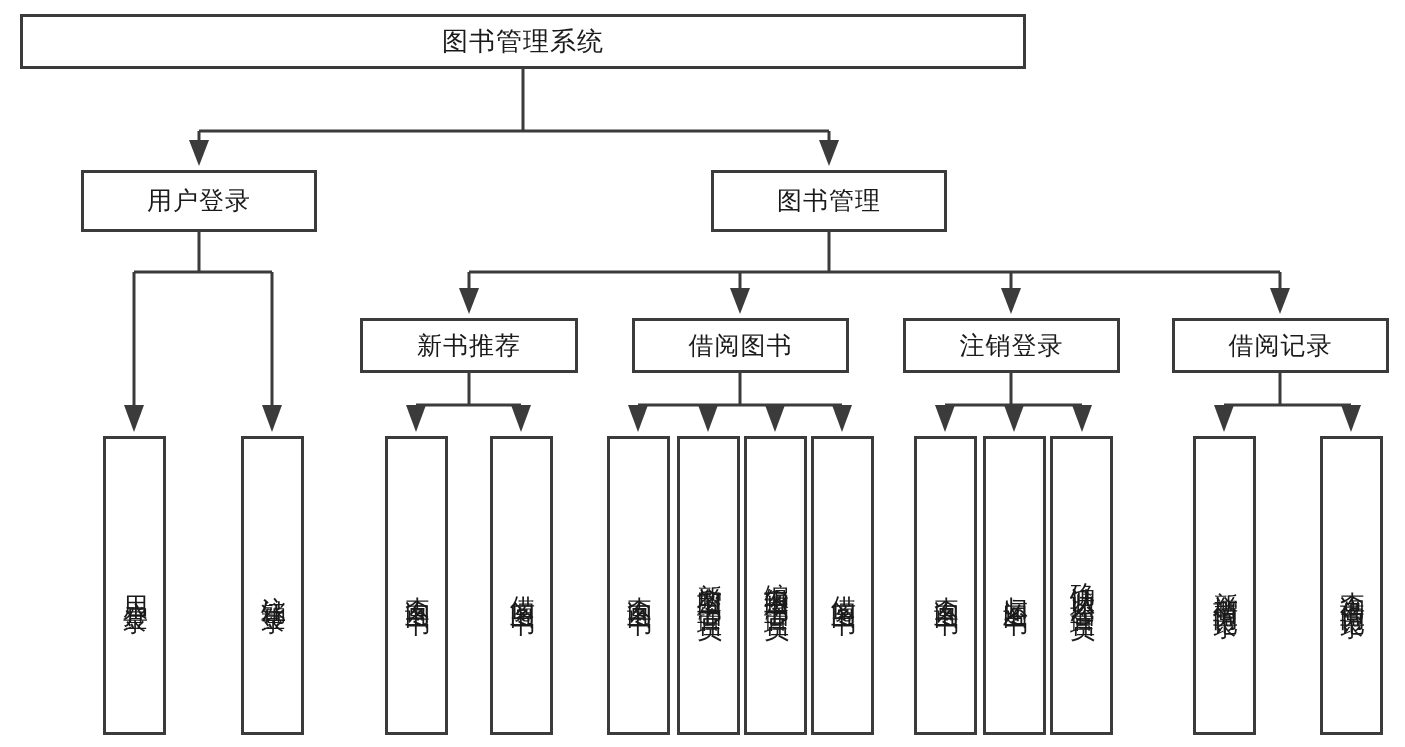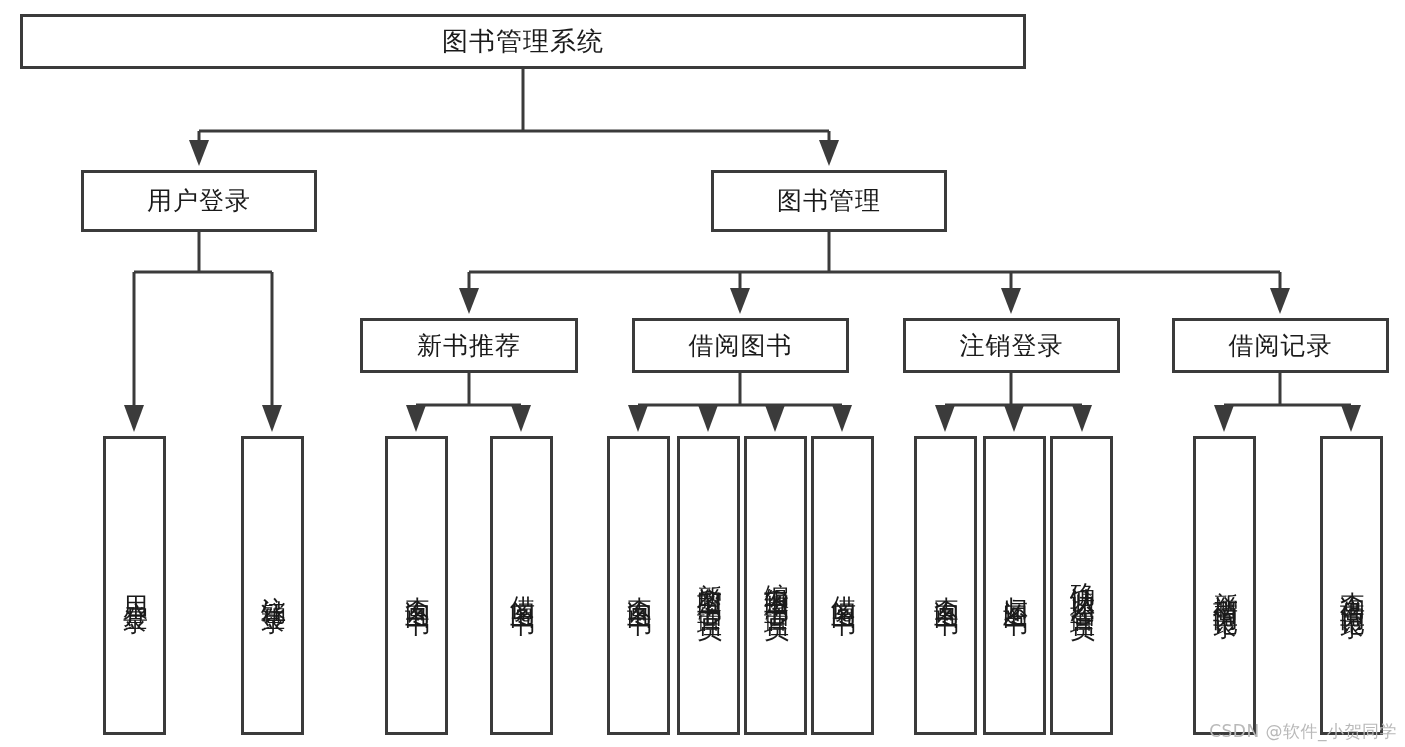--- a/index.html
+++ b/index.html
@@ -198,14 +198,13 @@
     <span class="lbl">确认归还（管理员）</span>
   </div>
 
   <div class="node v" style="left:1193px; top:436px; width:63px; height:299px;">
     <span class="lbl">新增借阅记录</span>
   </div>
   <div class="node v" style="left:1320px; top:436px; width:63px; height:299px;">
     <span class="lbl">查询借阅记录</span>
   </div>
 
-  <div id="watermark">CSDN @软件_小贺同学</div>
 </div>
 
 </body></html>

